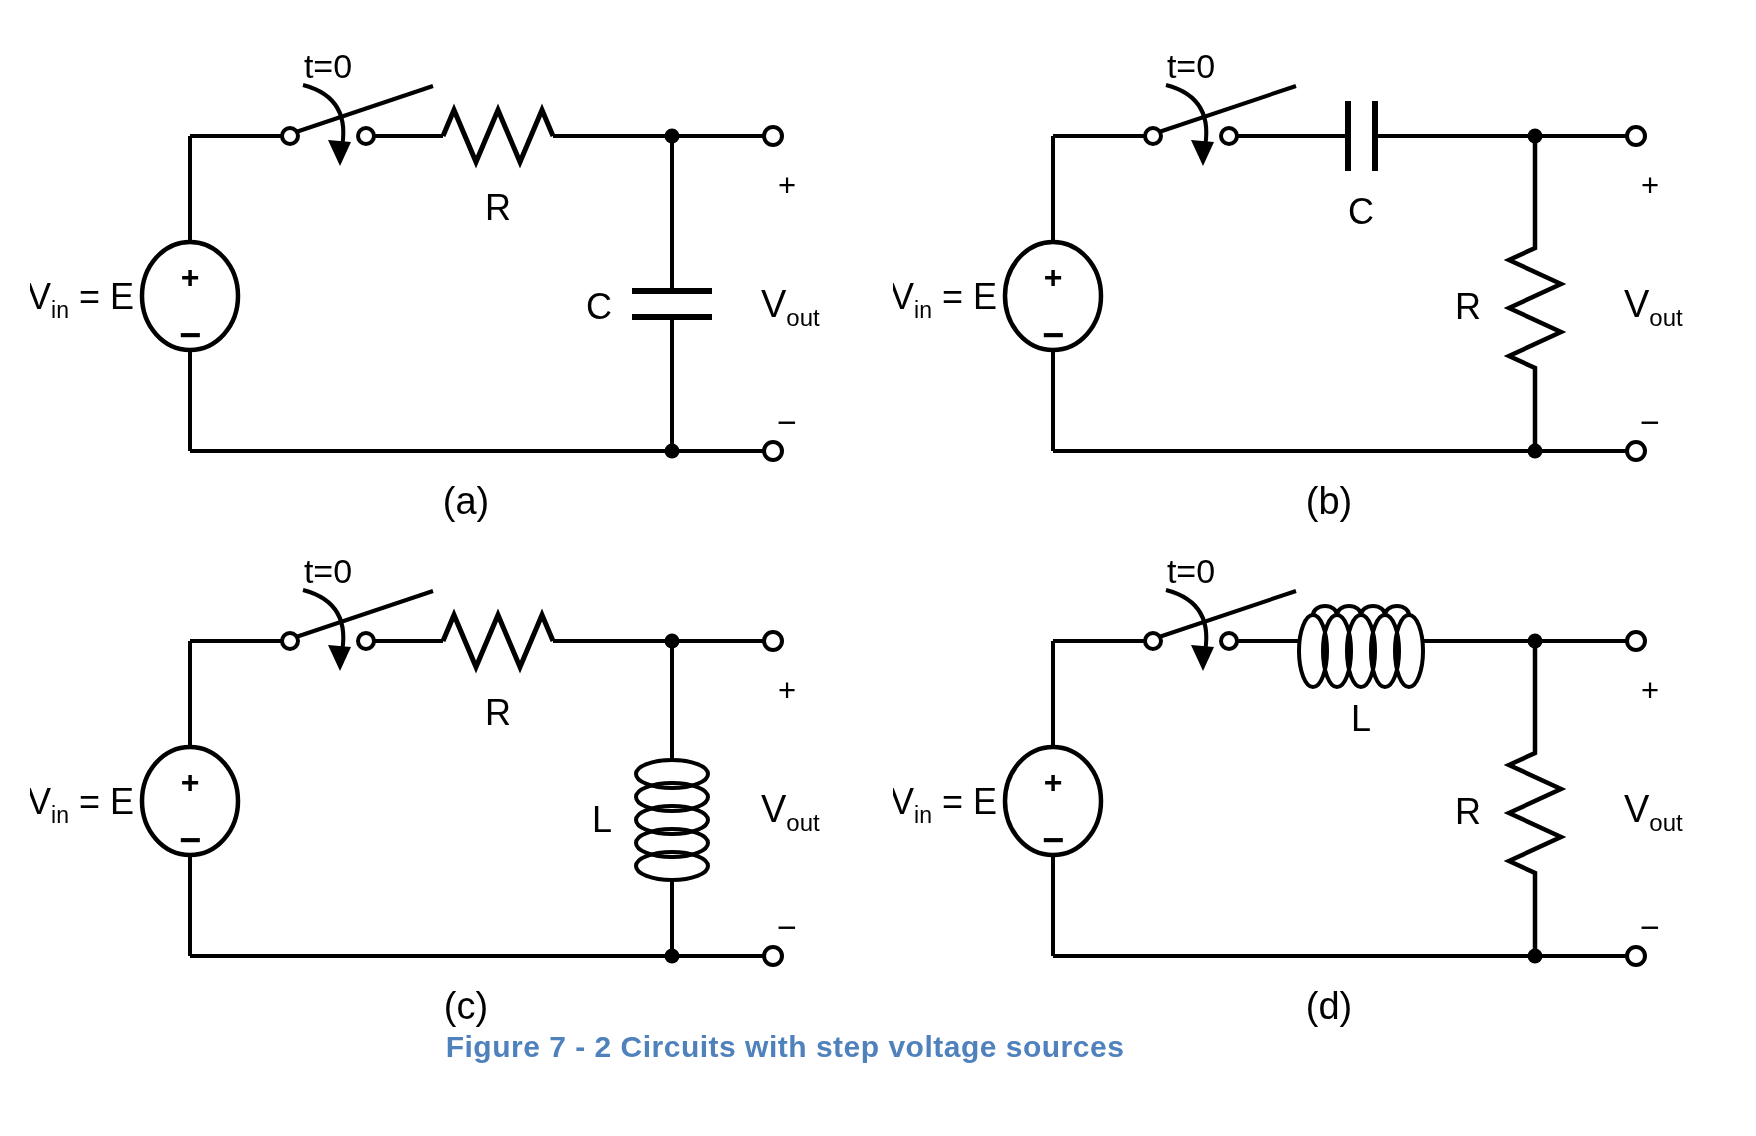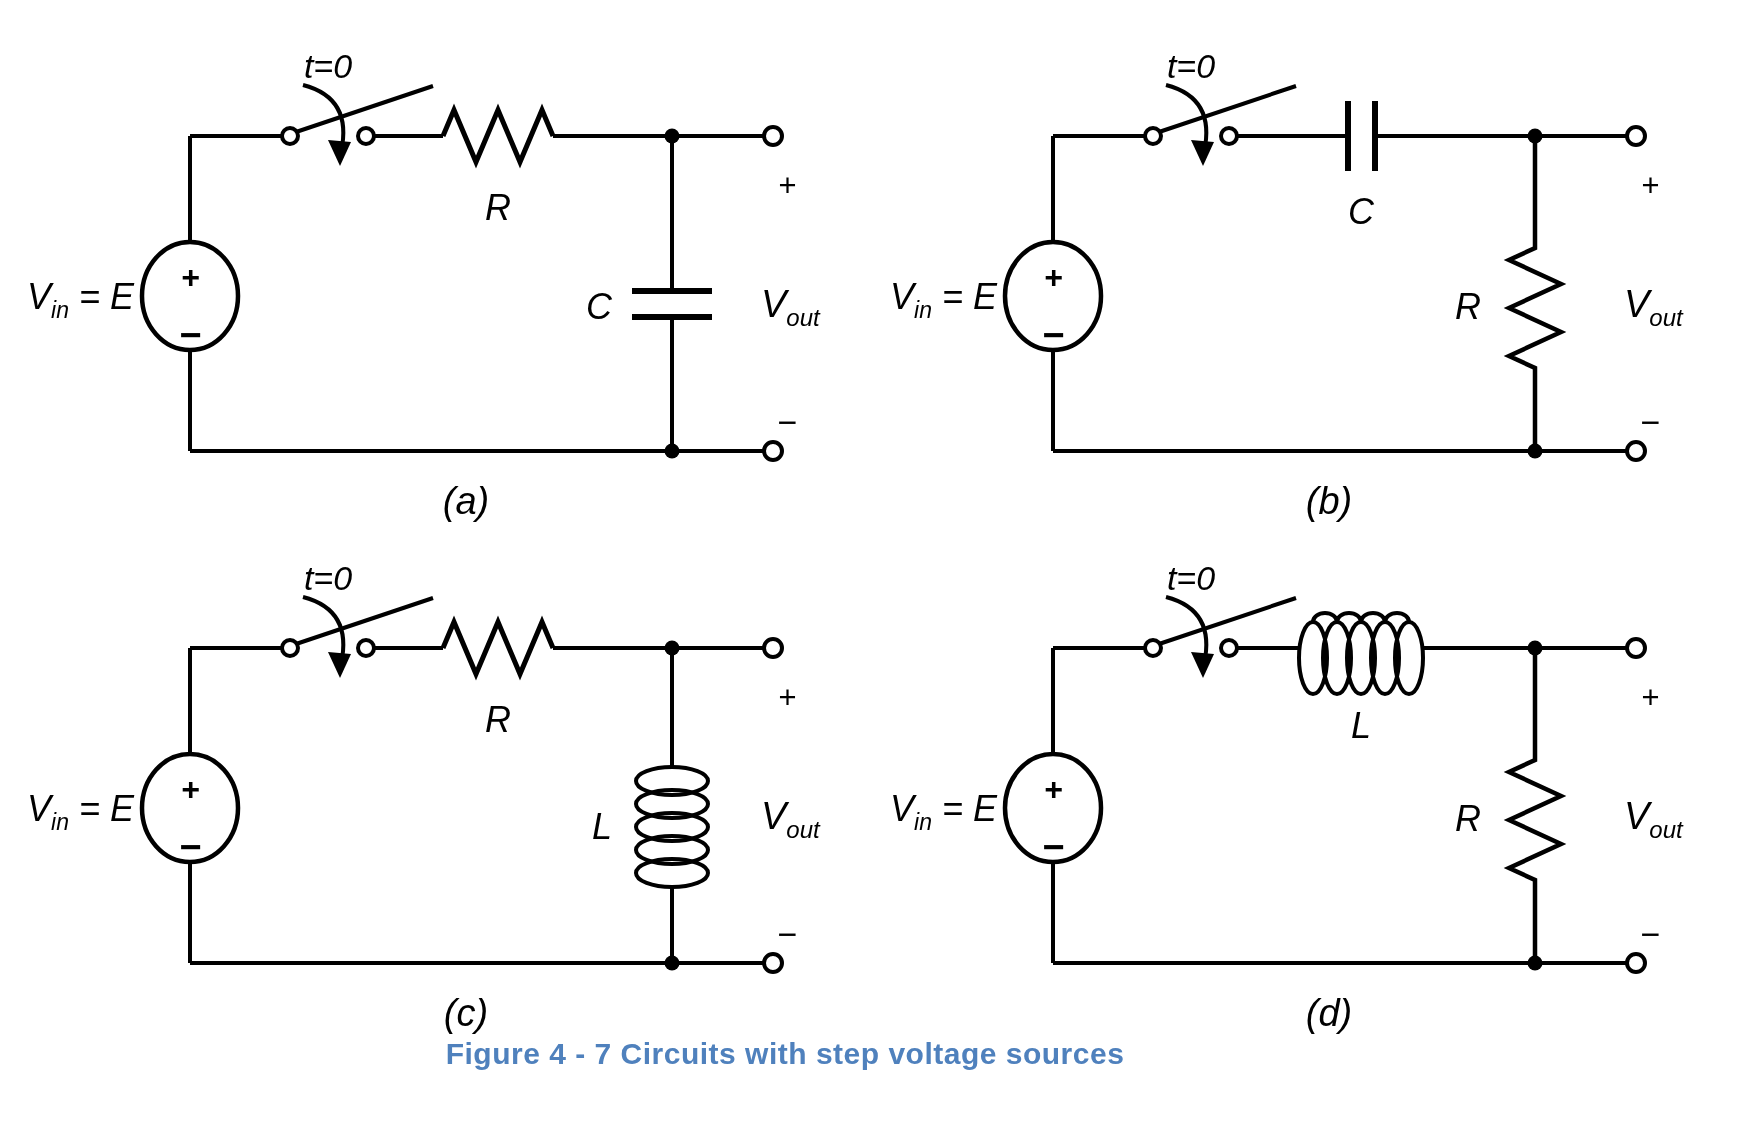--- a/index.html
+++ b/index.html
@@ -13,23 +13,21 @@
   }
   .figure-wrap {
     position: relative;
     width: 1756px;
     height: 1136px;
   }
   .circuit-grid {
     display: grid;
     grid-template-columns: 863px 863px;
     grid-template-rows: 505px 505px;
-    row-gap: 7px;
     margin: 36px 0 0 30px;
-    font-style: italic;
   }
   .panel { display: block; }
   svg { display: block; }
   svg text {
     font-family: "Liberation Sans", sans-serif;
     fill: #000000;
   }
   .wire, .component {
     stroke: #000000;
     fill: none;
@@ -194,14 +192,14 @@
       <text x="468" y="190" text-anchor="middle" font-size="36">L</text>
       <text x="575" y="283" text-anchor="middle" font-size="36">R</text>
       <text x="731" y="281" font-size="38"><tspan>V</tspan><tspan font-size="24" dy="9">out</tspan></text>
       <text x="757" y="160" text-anchor="middle" font-size="31">+</text>
       <text x="757" y="398" text-anchor="middle" font-size="34">−</text>
       <text x="436" y="478" text-anchor="middle" font-size="38">(d)</text>
     </svg>
 
   </div>
 
-  <div class="caption">Figure 4 - 7 Circuits with step voltage sources</div>
+  <div class="caption">Figure 7 - 2 Circuits with step voltage sources</div>
 </div>
 
 </body></html>

